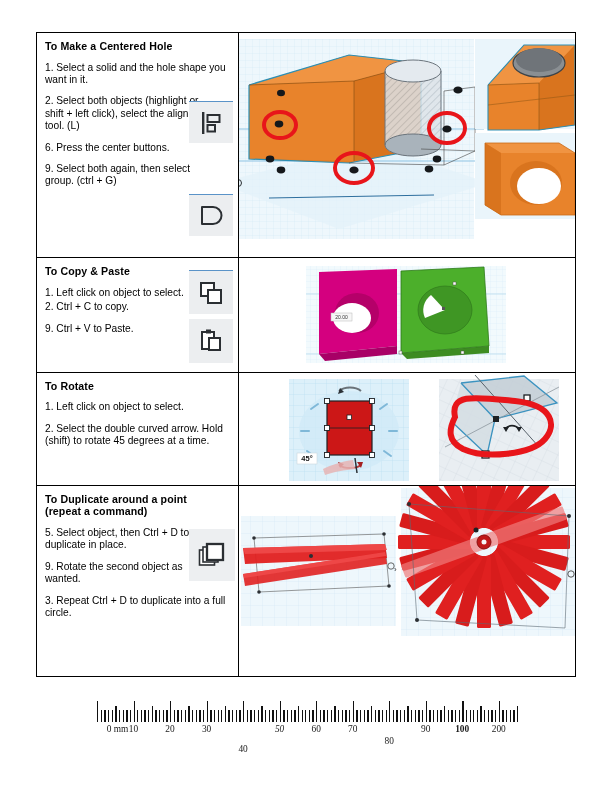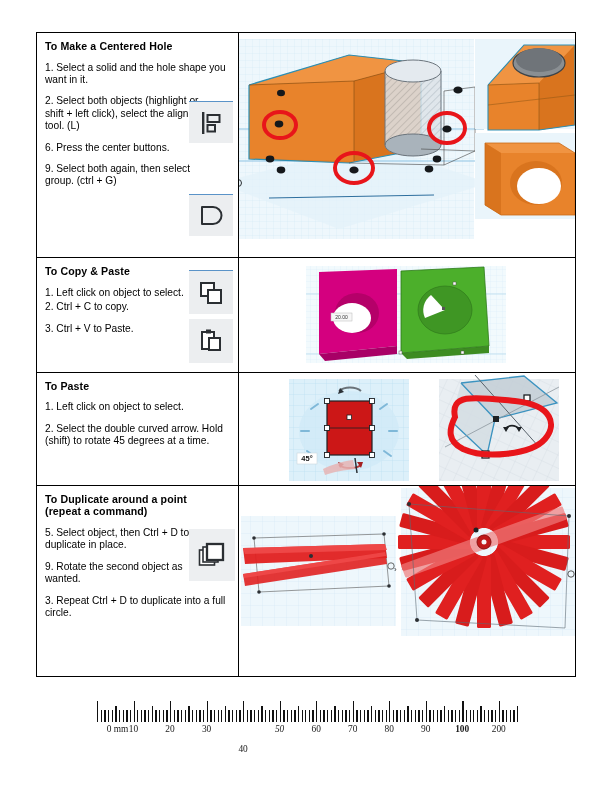--- a/index.html
+++ b/index.html
@@ -210,21 +210,21 @@
           </div>
         </td>
       </tr>
 
       <tr style="height:114px;">
         <td>
           <div class="text-cell">
             <div class="row-title">To Copy &amp; Paste</div>
             <div class="step tight">1. Left click on object to select.</div>
             <div class="step">2. Ctrl + C to copy.</div>
-            <div class="step">3. Ctrl + V to Paste.</div>
+            <div class="step">9. Ctrl + V to Paste.</div>
 
             <div class="tool-btn" style="left:152px; top:12px; width:44px; height:44px;">
               <svg width="26" height="26" viewBox="0 0 26 26">
                 <rect x="3" y="3" width="13" height="13" fill="#fff" stroke="#2b2f33" stroke-width="2"></rect>
                 <rect x="10" y="10" width="13" height="13" fill="#fff" stroke="#2b2f33" stroke-width="2"></rect>
               </svg>
             </div>
 
             <div class="tool-btn plain" style="left:152px; top:61px; width:44px; height:44px;">
               <svg width="26" height="26" viewBox="0 0 26 26">
@@ -267,21 +267,21 @@
               <rect x="222" y="93" width="3" height="3" fill="#fff" stroke="#555" stroke-width="0.5"></rect>
               <rect x="160" y="93" width="3" height="3" fill="#fff" stroke="#555" stroke-width="0.5"></rect>
             </svg>
           </div>
         </td>
       </tr>
 
       <tr style="height:113px;">
         <td>
           <div class="text-cell">
-            <div class="row-title">To Paste</div>
+            <div class="row-title">To Rotate</div>
             <div class="step wide">1. Left click on object to select.</div>
             <div class="step wide">2. Select the double curved arrow. Hold (shift) to rotate 45 degrees at a time.</div>
           </div>
         </td>
 
         <td>
           <div class="img-cell">
             <svg width="337" height="112" viewBox="0 0 337 112">
               <defs>
                 <pattern id="gridC" width="11" height="11" patternUnits="userSpaceOnUse">
@@ -608,20 +608,20 @@
       </div>
     <div class="ruler-labels" id="ruler-labels">
         <div class="rlabel" style="left: 0%; padding-left: 41px;">0 mm</div>
         <div class="rlabel" style="left: 8.69565%;">10</div>
         <div class="rlabel" style="left: 17.3913%;">20</div>
         <div class="rlabel" style="left: 26.087%;">30</div>
         <div class="rlabel" style="left: 34.7826%; margin-top: 20px;">40</div>
         <div class="rlabel" style="left: 43.4783%; font-style: italic;">50</div>
         <div class="rlabel" style="left: 52.1739%;">60</div>
         <div class="rlabel" style="left: 60.8696%;">70</div>
-        <div class="rlabel" style="left: 69.5652%;">80</div>
+        <div class="rlabel" style="left: 69.5652%; margin-top: 12px;">80</div>
         <div class="rlabel" style="left: 78.2609%;">90</div>
         <div class="rlabel" style="left: 86.9565%; font-weight: bold;">100</div>
         <div class="rlabel" style="left: 95.6522%;">200</div>
       </div>
   </div>
 
 </div>
 
 </body></html>

